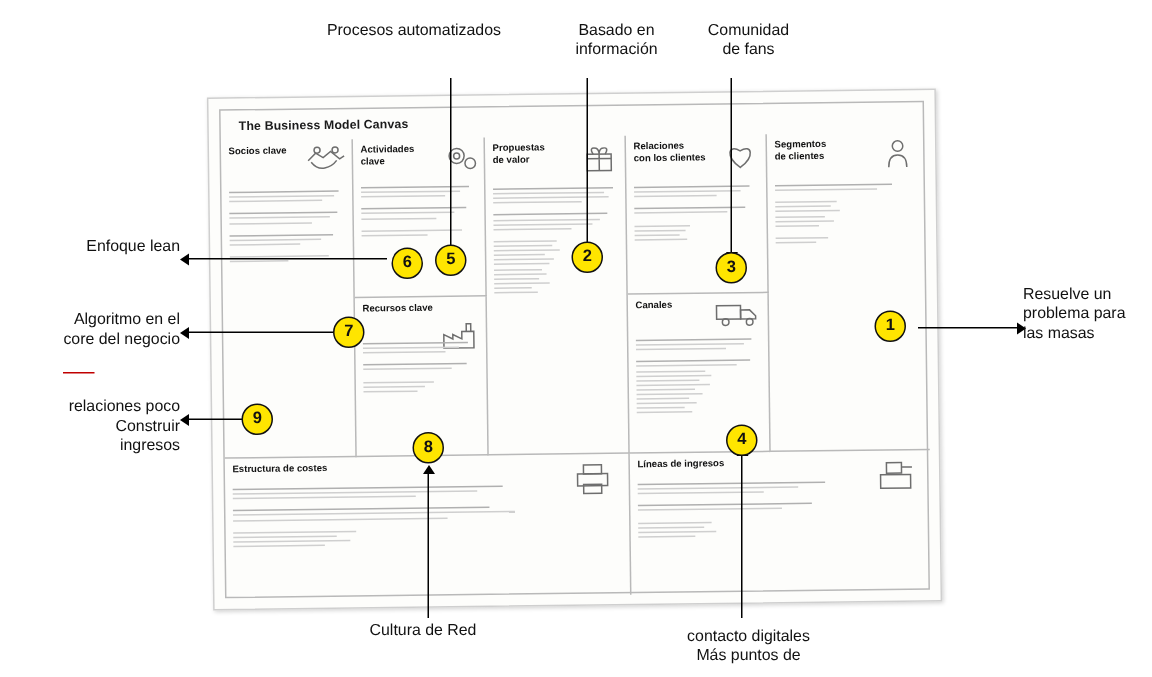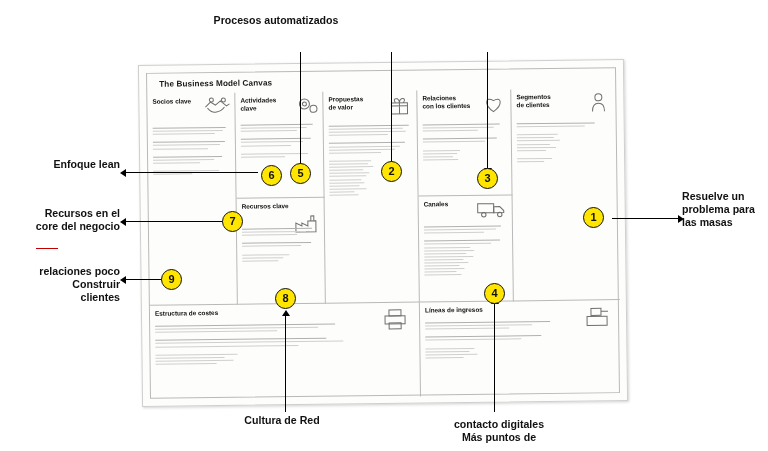--- a/index.html
+++ b/index.html
@@ -104,21 +104,21 @@
     line-height: 19px;
     text-align: center;
     box-sizing: border-box;
     z-index: 20;
   }
 
   
   .callout {
     position: absolute;
     font-size: 10.6px;
-    font-weight: bold;
+    font-weight: normal;
     color: #111;
     line-height: 1.25;
     z-index: 15;
   }
   .callout.ctr { text-align: center; }
   .callout.rgt { text-align: right; }
   .callout.lft { text-align: left; }
   .underline-red {
     border-bottom: 1.4px solid #c00000;
     padding-bottom: 16px;
@@ -407,45 +407,53 @@
 
     </div>
   </div>
 
   <div class="callout ctr" style="left:196px; top:14px; width:160px;">
     <div>Procesos automatizados</div>
   </div>
   <div class="conn v" style="left:300px; top:52px; height:120px;"></div>
   <div class="arrow down" style="left:296.5px; top:170px;"></div>
 
+  <div class="callout ctr" style="left:356px; top:14px; width:110px;">
+    <div>Basado en</div>
+    <div>información</div>
+  </div>
   <div class="conn v" style="left:391px; top:52px; height:122px;"></div>
   <div class="arrow down" style="left:387.5px; top:172px;"></div>
 
+  <div class="callout ctr" style="left:444px; top:14px; width:110px;">
+    <div>Comunidad</div>
+    <div>de fans</div>
+  </div>
   <div class="conn v" style="left:487px; top:52px; height:118px;"></div>
   <div class="arrow down" style="left:483.5px; top:168px;"></div>
 
   <div class="callout rgt" style="left:10px; top:158px; width:110px;">
     <div>Enfoque lean</div>
   </div>
   <div class="conn h" style="left:126px; top:172px; width:132px;"></div>
   <div class="arrow left" style="left:120px; top:168.5px;"></div>
 
   <div class="callout rgt" style="left:4px; top:207px; width:116px;">
-    <div>Recursos en el</div>
+    <div>Algoritmo en el</div>
     <div>
       <span class="underline-red">core</span><span> del negocio</span>
     </div>
   </div>
   <div class="conn h" style="left:126px; top:221px; width:98px;"></div>
   <div class="arrow left" style="left:120px; top:217.5px;"></div>
 
   <div class="callout rgt" style="left:4px; top:265px; width:116px;">
     <div>relaciones poco</div>
     <div>Construir</div>
-    <div>clientes</div>
+    <div>ingresos</div>
   </div>
   <div class="conn h" style="left:126px; top:279px; width:36px;"></div>
   <div class="arrow left" style="left:120px; top:275.5px;"></div>
 
   <div class="callout lft" style="left:682px; top:190px; width:90px;">
     <div>Resuelve un</div>
     <div>problema para</div>
     <div>las masas</div>
   </div>
   <div class="conn h" style="left:612px; top:218px; width:66px;"></div>

